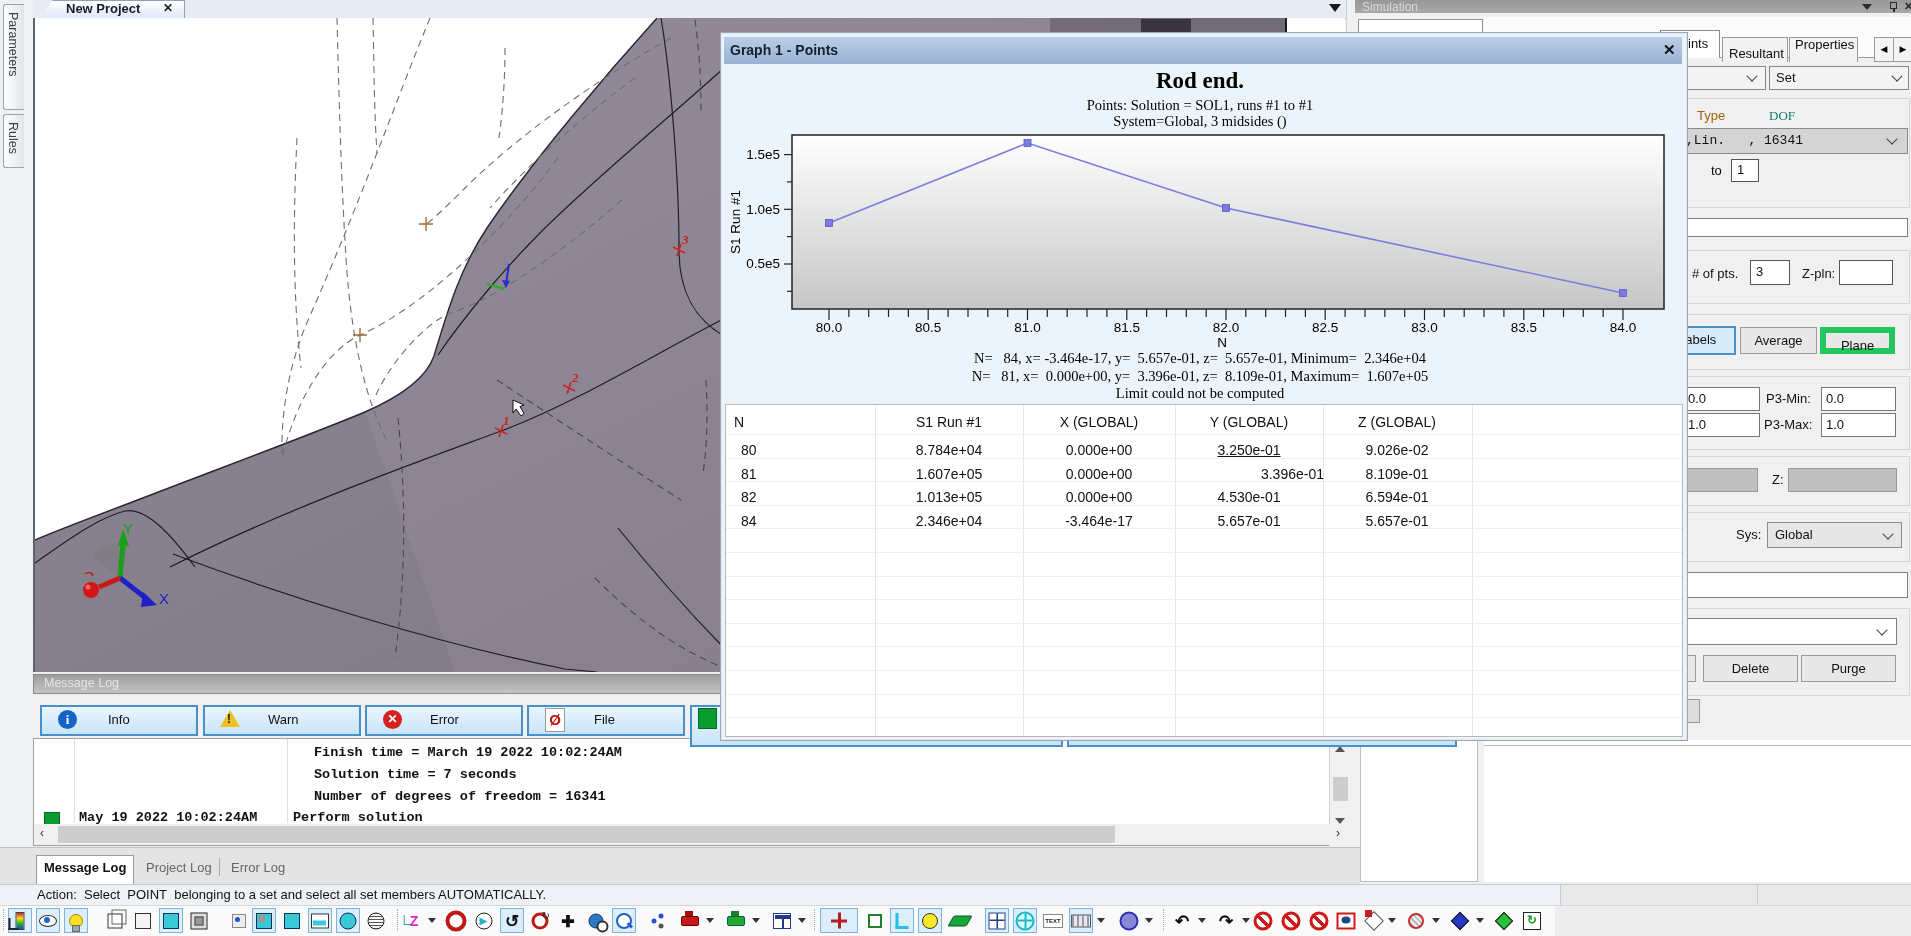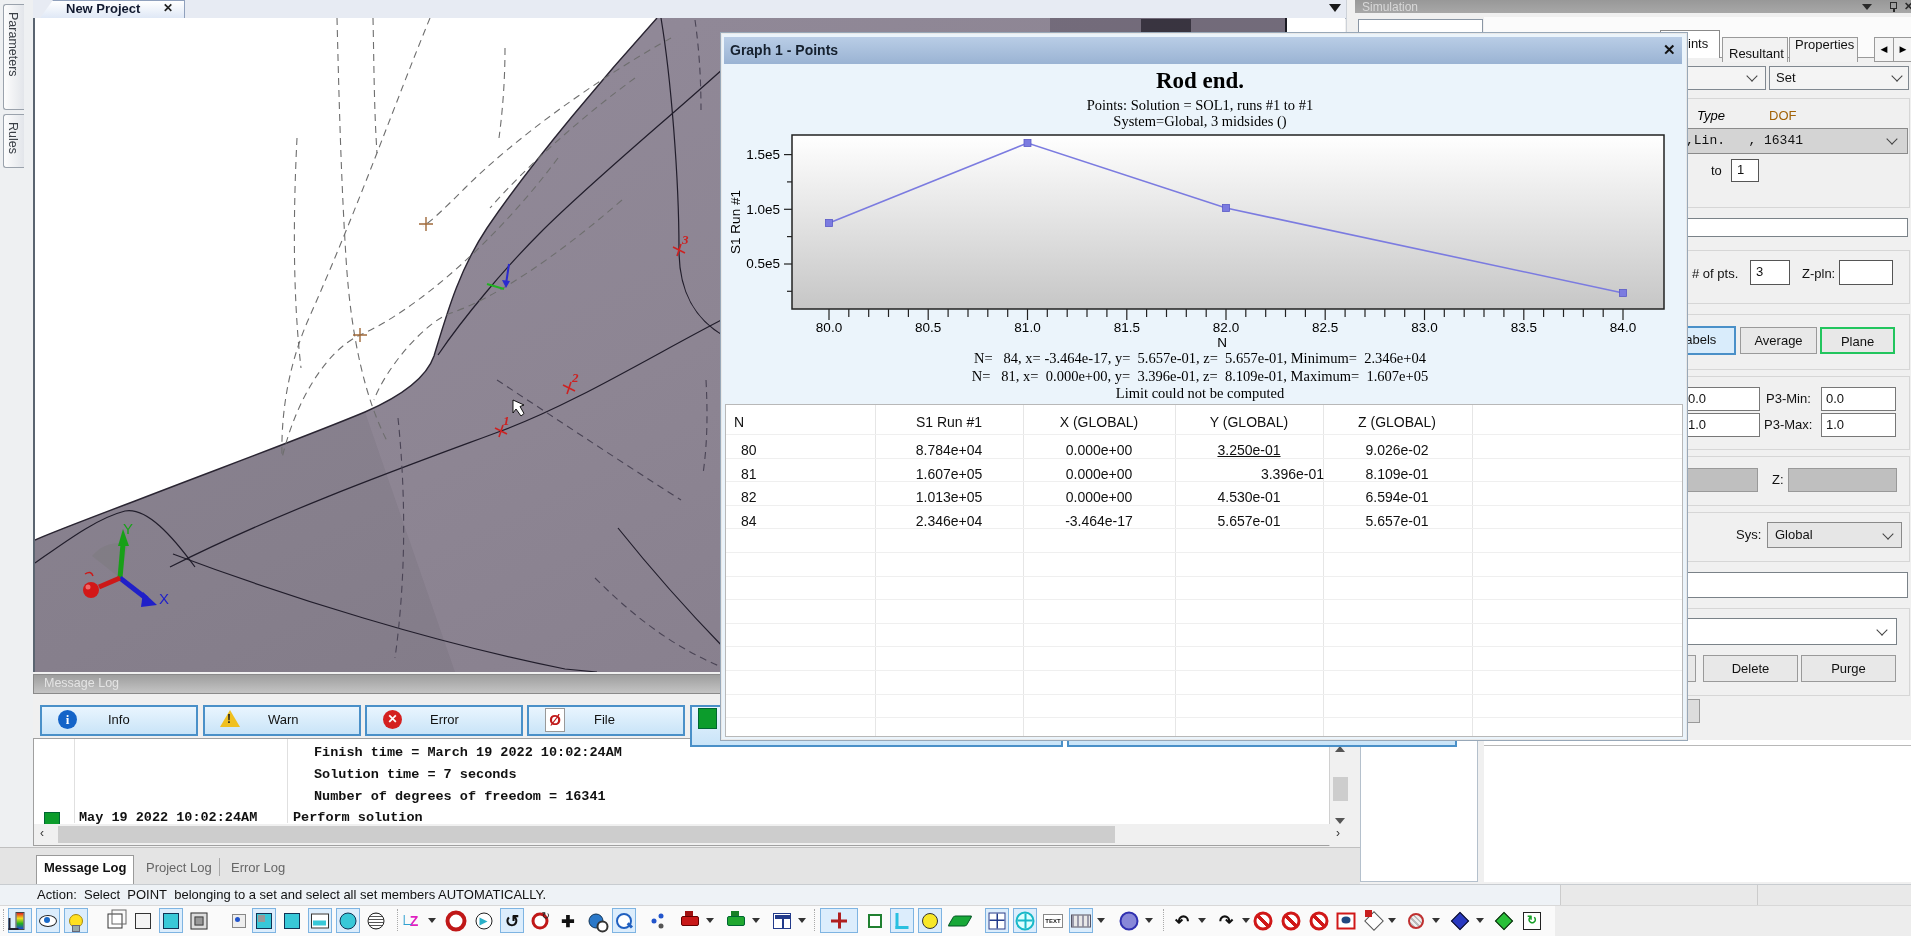--- a/index.html
+++ b/index.html
@@ -132,43 +132,43 @@
 <div class="abs" style="left:1874px;top:37px;width:18px;height:23px;background:#f4f4f4;border:1px solid #9a9a9a;font-size:9px;text-align:center;line-height:23px;">◀</div>
 <div class="abs" style="left:1893px;top:37px;width:18px;height:23px;background:#f4f4f4;border:1px solid #9a9a9a;font-size:9px;text-align:center;line-height:23px;">▶</div>
 
 <div class="abs" style="left:1600px;top:66px;width:166px;height:24px;background:#f4f4f4;border:1px solid #808890;box-sizing:border-box;"></div>
 <div class="abs" style="left:1748px;top:72px;width:7px;height:7px;border-right:1.6px solid #444;border-bottom:1.6px solid #444;transform:rotate(45deg);"></div>
 <div class="abs" style="left:1769px;top:66px;width:140px;height:24px;background:#f4f4f4;border:1px solid #808890;box-sizing:border-box;"></div>
 <div class="abs" style="left:1776px;top:70px;font-size:13px;color:#111;">Set</div>
 <div class="abs" style="left:1893px;top:72px;width:7px;height:7px;border-right:1.6px solid #444;border-bottom:1.6px solid #444;transform:rotate(45deg);"></div>
 
 <div class="abs" style="left:1628px;top:98px;width:280px;height:108px;border:1px solid #d6d6d6;"></div>
-<div class="abs" style="left:1697px;top:108px;font-size:13px;color:#000000;font-style:italic;">Type</div>
-<div class="abs" style="left:1769px;top:108px;font-size:13px;color:#a16207;">DOF</div>
+<div class="abs" style="left:1697px;top:108px;font-size:13px;color:#a16207;">Type</div>
+<div class="abs" style="left:1769px;top:108px;font-size:13px;color:#0f766e;font-family:Liberation Serif, serif;">DOF</div>
 <div class="abs" style="left:1620px;top:128px;width:288px;height:26px;background:#d4d4d4;border:1px solid #8a8a8a;box-sizing:border-box;"></div>
 <div class="abs" style="left:1686px;top:133px;font-family:'Liberation Mono',monospace;font-size:13px;color:#111;">,Lin.&nbsp;&nbsp;&nbsp;,&nbsp;16341</div>
 <div class="abs" style="left:1888px;top:135px;width:7px;height:7px;border-right:1.6px solid #444;border-bottom:1.6px solid #444;transform:rotate(45deg);"></div>
 <div class="abs" style="left:1640px;top:159px;width:45px;height:23px;background:#fff;border:1px solid #555;box-sizing:border-box;"></div>
 <div class="abs" style="left:1711px;top:163px;font-size:13px;color:#111;">to</div>
 <div class="abs" style="left:1731px;top:159px;width:28px;height:23px;background:#fff;border:1px solid #555;box-sizing:border-box;"></div>
 <div class="abs" style="left:1737px;top:162px;font-size:13px;color:#111;">1</div>
 <div class="abs" style="left:1620px;top:218px;width:288px;height:19px;background:#fff;border:1px solid #7a8288;box-sizing:border-box;"></div>
 
 <div class="abs" style="left:1628px;top:250px;width:280px;height:52px;border:1px solid #d6d6d6;"></div>
 <div class="abs" style="left:1692px;top:266px;font-size:13px;color:#111;"># of pts.</div>
 <div class="abs" style="left:1750px;top:260px;width:40px;height:25px;background:#fff;border:1px solid #555;box-sizing:border-box;"></div>
 <div class="abs" style="left:1756px;top:264px;font-size:13px;color:#111;">3</div>
 <div class="abs" style="left:1802px;top:266px;font-size:13px;color:#111;">Z-pln:</div>
 <div class="abs" style="left:1839px;top:260px;width:54px;height:25px;background:#fff;border:1px solid #555;box-sizing:border-box;"></div>
 
 <div class="abs" style="left:1628px;top:314px;width:280px;height:54px;border:1px solid #d6d6d6;"></div>
 <div class="abs" style="left:1640px;top:326px;width:96px;height:29px;background:#d9ecfb;border:2px solid #4a90c8;box-sizing:border-box;"></div>
 <div class="abs" style="left:1678px;top:332px;font-size:13px;color:#111;">Labels</div>
 <div class="abs" style="left:1740px;top:327px;width:77px;height:27px;background:#e8e8e8;border:1px solid #9a9a9a;box-sizing:border-box;text-align:center;font-size:13px;line-height:25px;color:#111;">Average</div>
-<div class="abs" style="left:1820px;top:327px;width:75px;height:27px;background:#e8e8e8;border:2px solid #22c55e;box-sizing:border-box;text-align:center;font-size:13px;line-height:25px;color:#111;">Plane</div>
+<div class="abs" style="left:1820px;top:327px;width:75px;height:27px;background:#e8e8e8;border:6px solid #22c55e;box-sizing:border-box;text-align:center;font-size:13px;line-height:25px;color:#111;">Plane</div>
 
 <div class="abs" style="left:1628px;top:376px;width:280px;height:72px;border:1px solid #d6d6d6;"></div>
 <div class="abs" style="left:1640px;top:387px;width:120px;height:24px;background:#fff;border:1px solid #777;box-sizing:border-box;"></div>
 <div class="abs" style="left:1688px;top:391px;font-size:13px;color:#111;">0.0</div>
 <div class="abs" style="left:1766px;top:391px;font-size:13px;color:#111;">P3-Min:</div>
 <div class="abs" style="left:1821px;top:387px;width:75px;height:24px;background:#fff;border:1px solid #777;box-sizing:border-box;"></div>
 <div class="abs" style="left:1826px;top:391px;font-size:13px;color:#111;">0.0</div>
 <div class="abs" style="left:1640px;top:413px;width:120px;height:24px;background:#fff;border:1px solid #777;box-sizing:border-box;"></div>
 <div class="abs" style="left:1688px;top:417px;font-size:13px;color:#111;">1.0</div>
 <div class="abs" style="left:1764px;top:417px;font-size:13px;color:#111;">P3-Max:</div>

